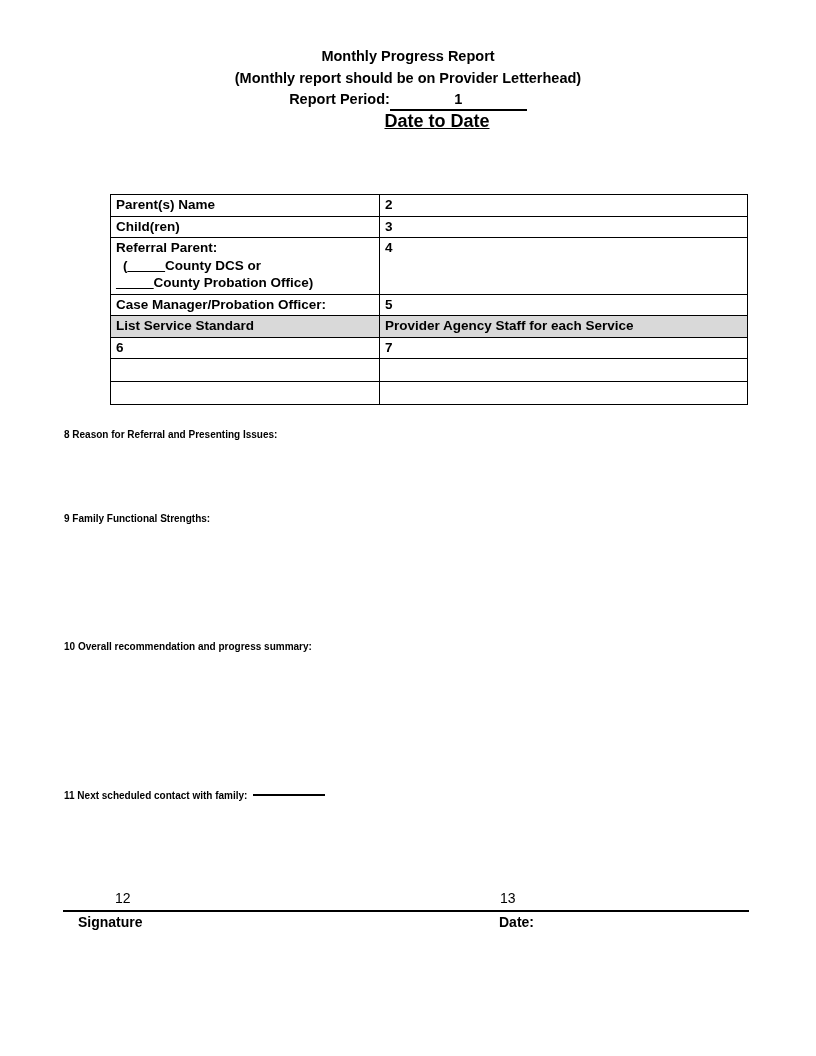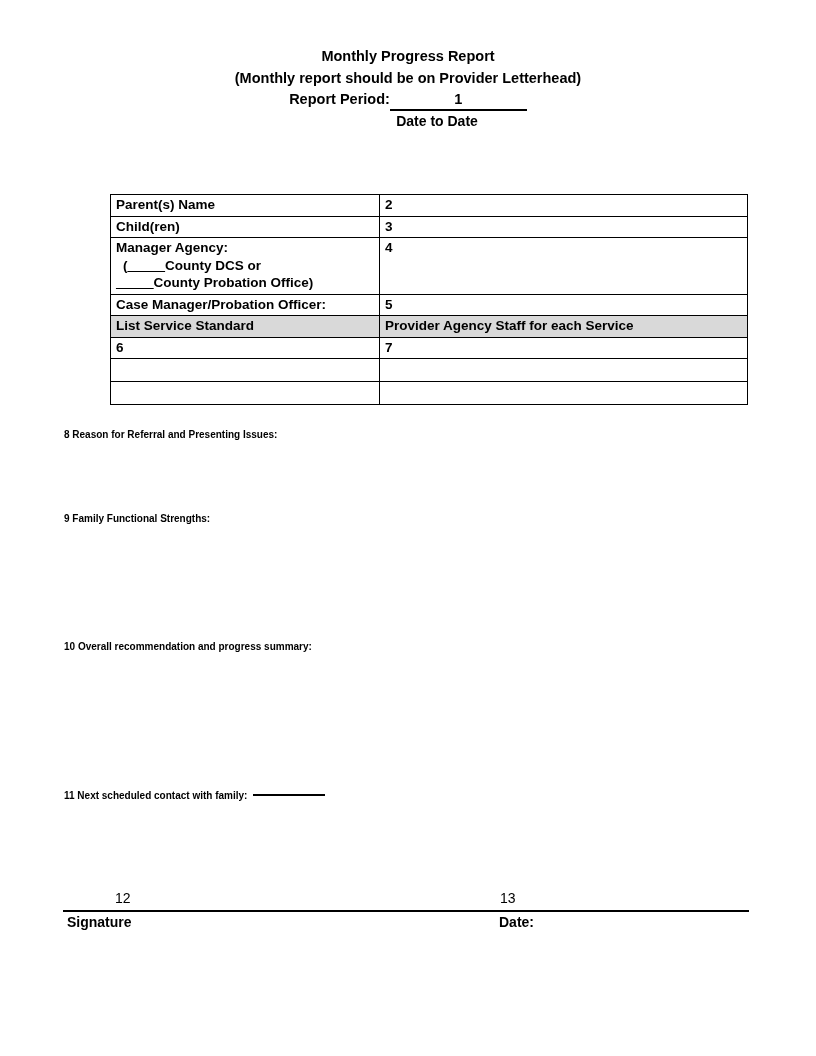--- a/index.html
+++ b/index.html
@@ -43,24 +43,25 @@
   }
   .rp-underline {
     display: inline-block;
     border-bottom: 2px solid #000;
     width: 137px;
     text-align: center;
     vertical-align: baseline;
     line-height: 19px;
   }
   .date-to-date {
-    font-size: 14px;
+    font-size: 18px;
     font-weight: bold;
     line-height: 21.5px;
     margin-left: 58px;
+    text-decoration: underline;
   }
 
   
   .info-table {
     position: absolute;
     left: 62px;
     top: 194px;
     width: 637px;
     border-collapse: collapse;
     table-layout: fixed;
@@ -133,21 +134,21 @@
   }
   .sig-labels {
     position: relative;
     height: 22px;
     font-size: 14px;
     font-weight: bold;
     margin-top: 2px;
   }
   .sig-label-signature {
     position: absolute;
-    left: 4px;
+    left: 15px;
     top: 0;
   }
   .sig-label-date {
     position: absolute;
     left: 436px;
     top: 0;
   }
 </style>
 </head>
 <body>
@@ -170,21 +171,21 @@
       <tr>
         <td>Parent(s) Name</td>
         <td>2</td>
       </tr>
       <tr>
         <td>Child(ren)</td>
         <td>3</td>
       </tr>
       <tr>
         <td class="cell-referral">
-          <span>Manager Agency:</span>
+          <span>Referral Parent:</span>
           <span class="indent1"><span> (</span><span class="us">_____</span><span>County DCS or</span></span>
           <span style="display:block"><span class="us">_____</span><span>County Probation Office)</span></span>
         </td>
         <td>4</td>
       </tr>
       <tr>
         <td>Case Manager/Probation Officer:</td>
         <td>5</td>
       </tr>
       <tr class="shaded">

